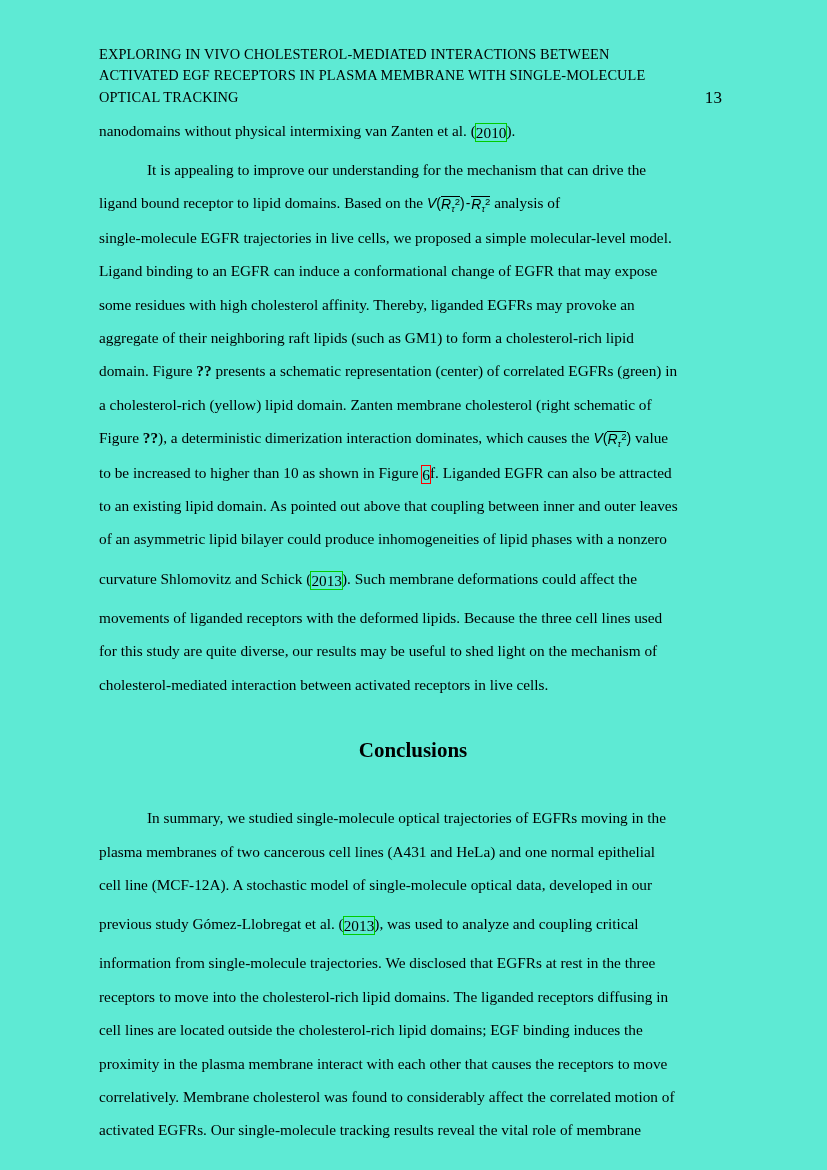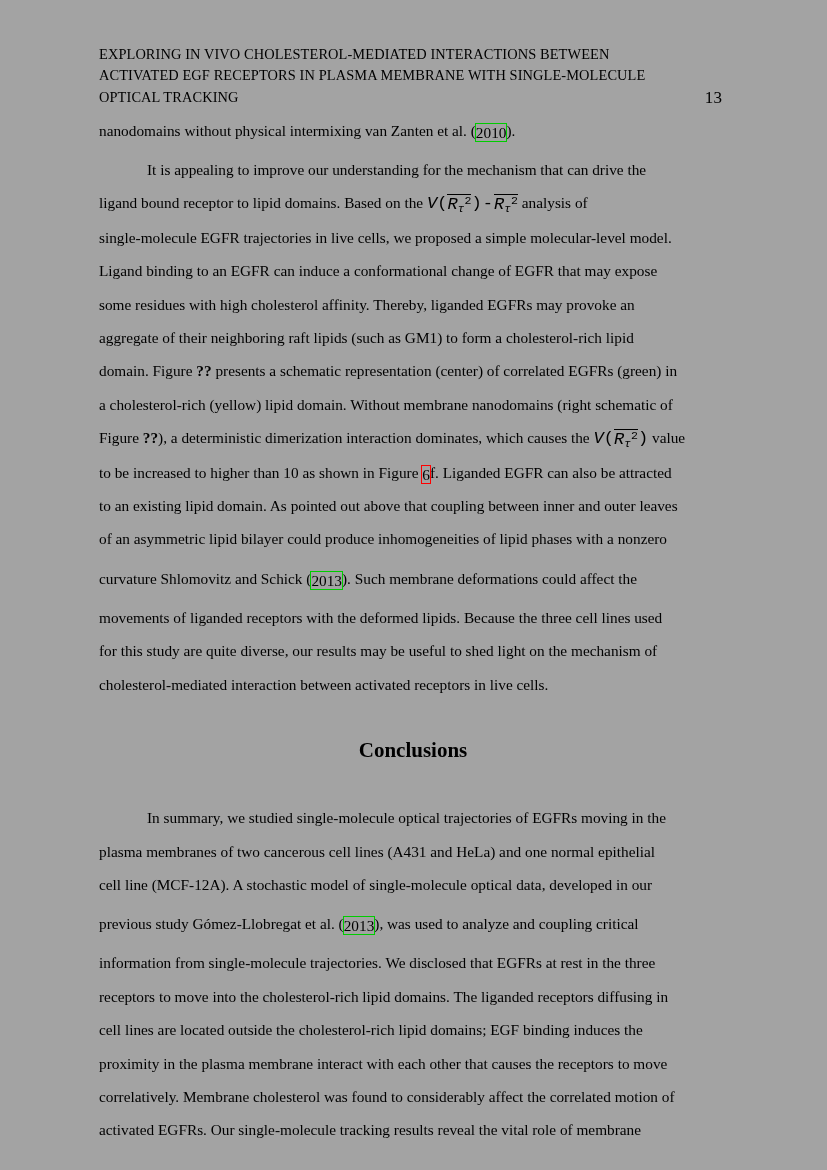--- a/index.html
+++ b/index.html
@@ -4,21 +4,21 @@
 <style>
   html, body {
     margin: 0;
     padding: 0;
     background: #ffffff;
   }
   .page {
     position: relative;
     width: 827px;
     height: 1170px;
-    background: #a3a3a3;
+    background: #5eead4;
     margin: 0 auto;
     overflow: hidden;
     font-family: "Liberation Serif", "DejaVu Serif", serif;
     color: #000000;
   }
   .content {
     position: absolute;
     left: 99px;
     top: 44px;
     width: 628px;
@@ -91,23 +91,23 @@
     border: 1px solid #ff0000;
     margin: 0 -1px;
     display: inline-block;
     line-height: 17px;
     position: relative;
     top: 2px;
   }
 
   
   .math {
-    font-family: Liberation Mono, monospace;
+    font-family: Liberation Sans, sans-serif;
     font-style: italic;
-    font-size: 17px;
+    font-size: 14px;
     white-space: nowrap;
   }
   .mathvar { font-style: italic; }
   .ovl {
     display: inline-block;
     border-top: 1px solid #000;
     padding-top: 0px;
     line-height: 1.05;
     position: relative;
     top: 1px;
@@ -151,21 +151,21 @@
 
       <span class="line"><span>ligand bound receptor to lipid domains. Based on the </span><span class="math"><span class="mathvar">V</span><span class="paren">(</span><span class="ovl"><span class="mathvar">R</span><sub class="mi">τ</sub><sup class="mi">2</sup></span><span class="paren">)</span><span class="minus">-</span><span class="ovl"><span class="mathvar">R</span><sub class="mi">τ</sub><sup class="mi">2</sup></span></span><span> analysis of</span></span>
 
       <span class="line">single-molecule EGFR trajectories in live cells, we proposed a simple molecular-level model.</span>
       <span class="line">Ligand binding to an EGFR can induce a conformational change of EGFR that may expose</span>
       <span class="line">some residues with high cholesterol affinity. Thereby, liganded EGFRs may provoke an</span>
       <span class="line">aggregate of their neighboring raft lipids (such as GM1) to form a cholesterol-rich lipid</span>
 
       <span class="line"><span>domain. Figure </span><span class="qq">??</span><span> presents a schematic representation (center) of correlated EGFRs (green) in</span></span>
 
-      <span class="line">a cholesterol-rich (yellow) lipid domain. Without membrane nanodomains (right schematic of</span>
+      <span class="line">a cholesterol-rich (yellow) lipid domain. Zanten membrane cholesterol (right schematic of</span>
 
       <span class="line"><span>Figure </span><span class="qq">??</span><span>), a deterministic dimerization interaction dominates, which causes the </span><span class="math"><span class="mathvar">V</span><span class="paren">(</span><span class="ovl"><span class="mathvar">R</span><sub class="mi">τ</sub><sup class="mi">2</sup></span><span class="paren">)</span></span><span> value</span></span>
 
       <span class="line"><span>to be increased to higher than 10 as shown in Figure </span><span class="ref-link">6</span><span>f. Liganded EGFR can also be attracted</span></span>
 
       <span class="line">to an existing lipid domain. As pointed out above that coupling between inner and outer leaves</span>
       <span class="line">of an asymmetric lipid bilayer could produce inhomogeneities of lipid phases with a nonzero</span>
 
       <span class="line"><span>curvature Shlomovitz and Schick (</span><span class="cite-link">2013</span><span>). Such membrane deformations could affect the</span></span>
 

